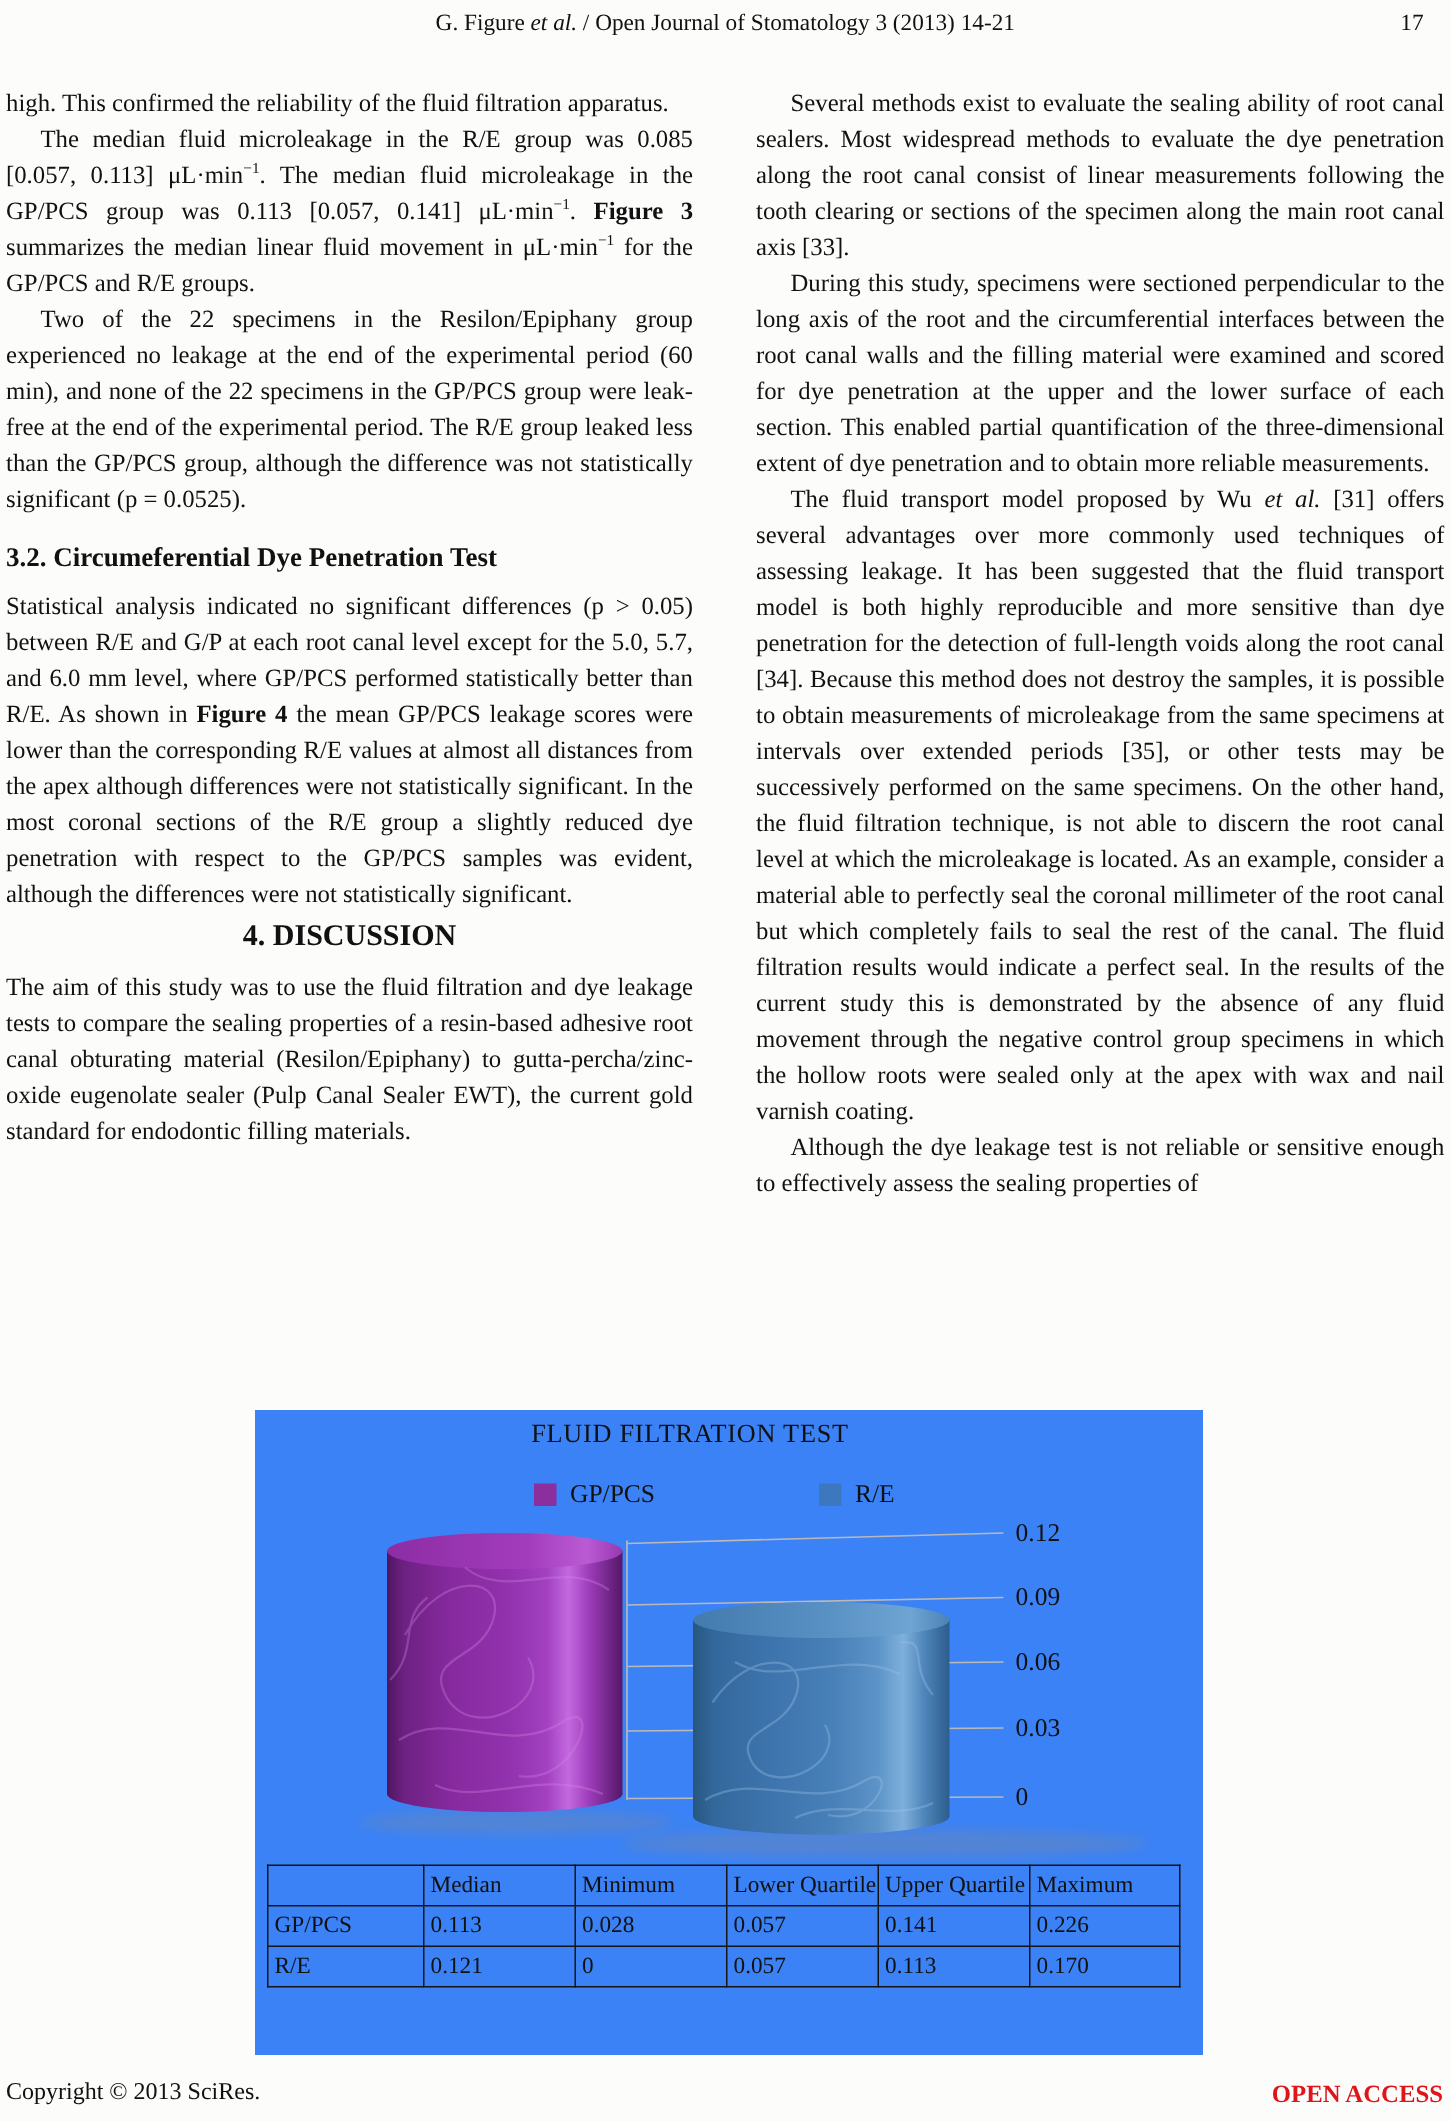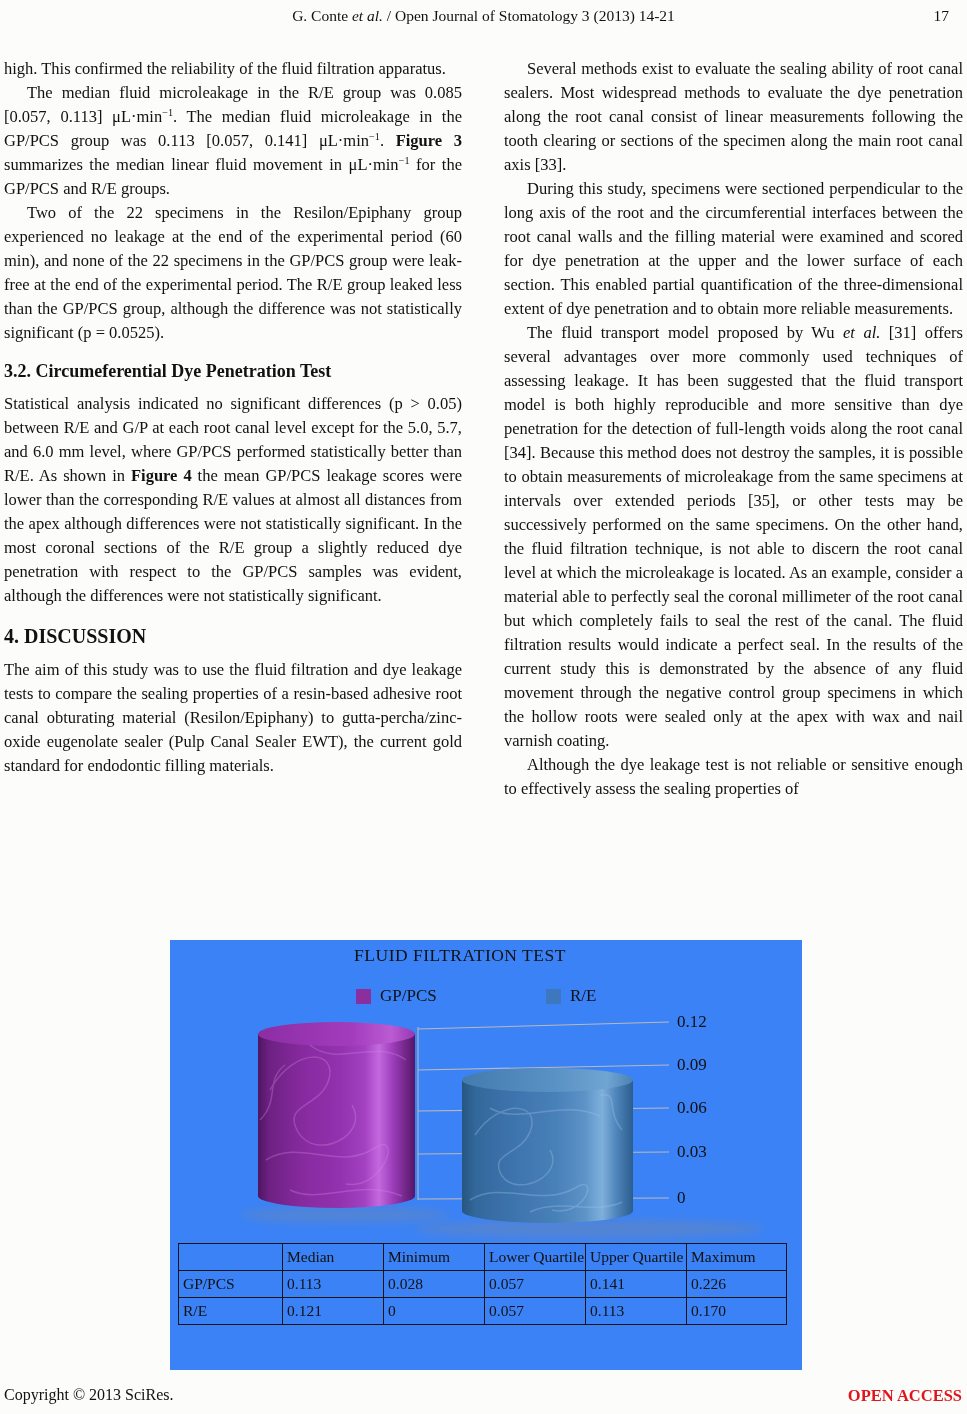--- a/index.html
+++ b/index.html
@@ -17,21 +17,21 @@
   .page-header{position:absolute;top:7px;left:0;width:100%;height:22px;font-size:15.5px;}
   .citation{text-align:center;}
   .pagenum{position:absolute;right:18px;top:0;}
 
   
   .col{position:absolute;top:57px;font-size:16.5px;line-height:24px;text-align:justify;height:888px;overflow:hidden;}
   .col-left{left:4px;width:458px;}
   .col-right{left:504px;width:459px;}
   .para{margin:0;}
   .indent{text-indent:23px;}
-  h2.sec{font-size:20px;margin:16px 0 10px;text-align:left;}
+  h2.sec{font-size:20px;margin:4px 0 10px;text-align:center;}
   h3.sec{font-size:18px;margin:14px 0 9px;text-align:left;}
 
   
   .figure-area{position:absolute;left:170px;top:940px;width:632px;height:430px;background:#3b82f6;}
   .chart-title{position:absolute;top:5px;left:0;width:580px;text-align:center;font-size:17.5px;letter-spacing:.5px;}
   .legend{position:absolute;top:46px;left:0;width:630px;height:24px;}
   .legend-item{position:absolute;top:0;display:flex;align-items:center;gap:9px;font-size:17px;}
   .legend-item.gppcs{left:186px;}
   .legend-item.re{left:376px;}
   .swatch{width:15px;height:15px;display:inline-block;}
@@ -50,21 +50,21 @@
   .figure-caption{position:absolute;left:6px;top:396px;width:622px;font-size:16.5px;}
 
   
   .copyright{position:absolute;left:4px;top:1386px;font-size:16px;}
   .open-access{position:absolute;right:5px;top:1386px;font-size:16.5px;font-weight:bold;color:#e0151b;text-align:center;}
 </style>
 </head>
 <body>
 
 <div class="page-header">
-  <div class="citation"><span>G. Conte </span><span class="seg-i">et al.</span><span> / Open Journal of Stomatology 3 (2013) 14-21</span></div>
+  <div class="citation"><span>G. Figure </span><span class="seg-i">et al.</span><span> / Open Journal of Stomatology 3 (2013) 14-21</span></div>
   <div class="pagenum">17</div>
 </div>
 
 <div class="col col-left">
   <p class="para"><span>high. This confirmed the reliability of the fluid filtration apparatus.</span></p>
   <p class="para indent"><span>The median fluid microleakage in the R/E group was 0.085 [0.057, 0.113] μL·min</span><span class="seg-sup">−1</span><span>. The median fluid microleakage in the GP/PCS group was 0.113 [0.057, 0.141] μL·min</span><span class="seg-sup">−1</span><span>. </span><span class="seg-b">Figure 3</span><span> summarizes the median linear fluid movement in μL·min</span><span class="seg-sup">−1</span><span> for the GP/PCS and R/E groups.</span></p>
   <p class="para indent"><span>Two of the 22 specimens in the Resilon/Epiphany group experienced no leakage at the end of the experimental period (60 min), and none of the 22 specimens in the GP/PCS group were leak-free at the end of the experimental period. The R/E group leaked less than the GP/PCS group, although the difference was not statistically significant (p = 0.0525).</span></p>
   <h3 class="sec">3.2. Circumeferential Dye Penetration Test</h3>
   <p class="para"><span>Statistical analysis indicated no significant differences (p &gt; 0.05) between R/E and G/P at each root canal level except for the 5.0, 5.7, and 6.0 mm level, where GP/PCS performed statistically better than R/E. As shown in </span><span class="seg-b">Figure 4</span><span> the mean GP/PCS leakage scores were lower than the corresponding R/E values at almost all distances from the apex although differences were not statistically significant. In the most coronal sections of the R/E group a slightly reduced dye penetration with respect to the GP/PCS samples was evident, although the differences were not statistically significant.</span></p>
   <h2 class="sec">4. DISCUSSION</h2>

